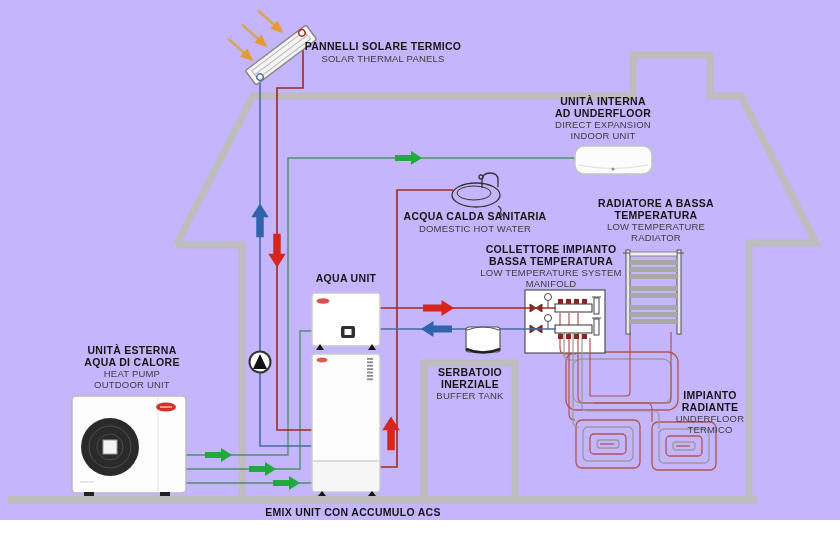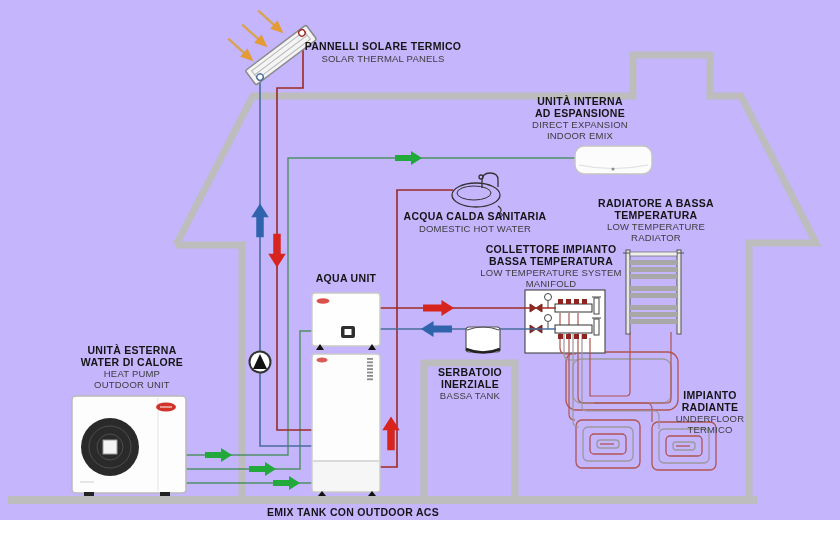--- a/index.html
+++ b/index.html
@@ -211,25 +211,25 @@
     <use href="#ar" transform="translate(438,308) scale(1.15)" fill="#d7251d"></use>
     <use href="#ar" transform="translate(437,329) rotate(180) scale(1.15)" fill="#2f64ad"></use>
   </g>
 </svg>
 
 <div class="lab" style="left:383px;top:41px">
   <div class="it">PANNELLI SOLARE TERMICO</div>
   <div class="en">SOLAR THERMAL PANELS</div>
 </div>
 
-<div class="lab" style="left:580px;top:96px">
+<div class="lab" style="left:603px;top:96px">
   <div class="it">UNITÀ INTERNA</div>
-  <div class="it">AD ESPANSIONE</div>
+  <div class="it">AD UNDERFLOOR</div>
   <div class="en">DIRECT EXPANSION</div>
-  <div class="en">INDOOR EMIX</div>
+  <div class="en">INDOOR UNIT</div>
 </div>
 
 <div class="lab" style="left:475px;top:211px">
   <div class="it">ACQUA CALDA SANITARIA</div>
   <div class="en">DOMESTIC HOT WATER</div>
 </div>
 
 <div class="lab" style="left:656px;top:198px">
   <div class="it">RADIATORE A BASSA</div>
   <div class="it">TEMPERATURA</div>
@@ -243,36 +243,36 @@
   <div class="en">LOW TEMPERATURE SYSTEM</div>
   <div class="en">MANIFOLD</div>
 </div>
 
 <div class="lab" style="left:346px;top:273px">
   <div class="it">AQUA UNIT</div>
 </div>
 
 <div class="lab" style="left:132px;top:345px">
   <div class="it">UNITÀ ESTERNA</div>
-  <div class="it">WATER DI CALORE</div>
+  <div class="it">AQUA DI CALORE</div>
   <div class="en">HEAT PUMP</div>
   <div class="en">OUTDOOR UNIT</div>
 </div>
 
 <div class="lab" style="left:470px;top:367px">
   <div class="it">SERBATOIO</div>
   <div class="it">INERZIALE</div>
-  <div class="en">BASSA TANK</div>
+  <div class="en">BUFFER TANK</div>
 </div>
 
 <div class="lab" style="left:710px;top:390px">
   <div class="it">IMPIANTO</div>
   <div class="it">RADIANTE</div>
   <div class="en">UNDERFLOOR</div>
   <div class="en">TERMICO</div>
 </div>
 
 <div class="lab" style="left:353px;top:507px">
-  <div class="it">EMIX TANK CON OUTDOOR ACS</div>
+  <div class="it">EMIX UNIT CON ACCUMULO ACS</div>
   <div class="it">300/300 LITRI</div>
 </div>
 
 </div>
 
 </body></html>

